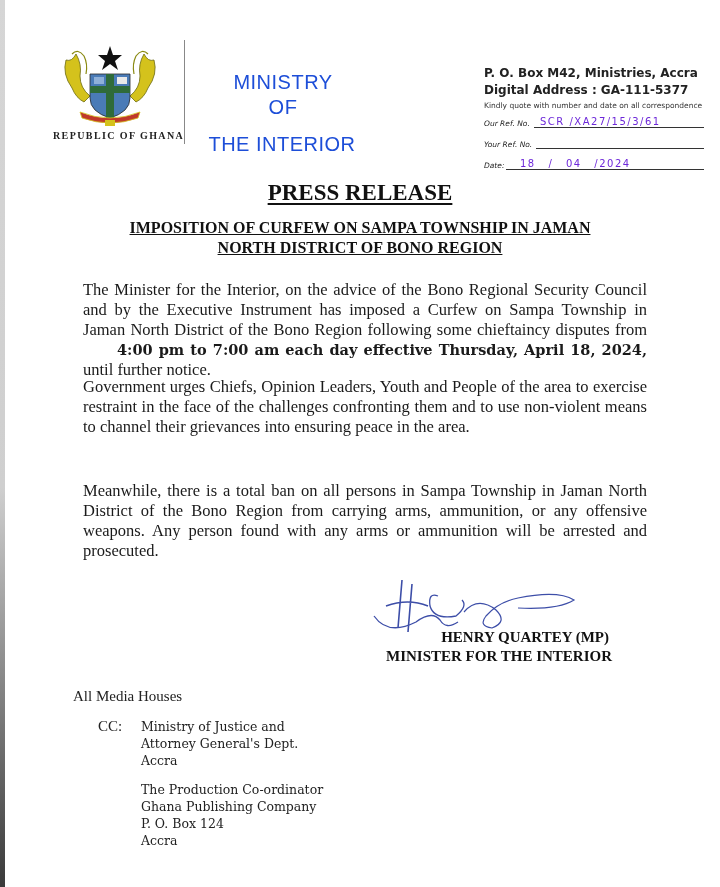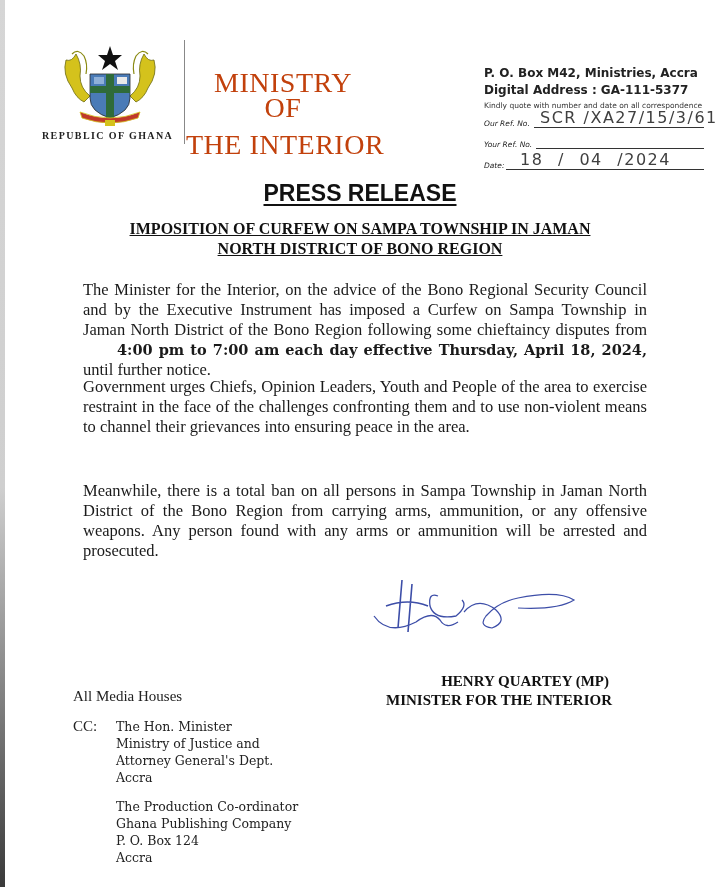--- a/index.html
+++ b/index.html
@@ -8,47 +8,47 @@
     background: #ffffff; color: #1a1a1a;
     font-family: "Liberation Serif", "DejaVu Serif", serif;
   }
   .left-edge {
     position: absolute; left: 0; top: 0; width: 5px; height: 887px;
     background: linear-gradient(to bottom, #d6d6d6 0%, #cfcfcf 55%, #3a3a3a 100%);
   }
   .letterhead { position: absolute; left: 0; top: 0; width: 720px; height: 160px; }
   .coat-of-arms { position: absolute; left: 58px; top: 40px; width: 104px; height: 88px; }
   .republic {
-    position: absolute; left: 42px; top: 130px;
+    position: absolute; left: 53px; top: 130px;
     font-family: "Liberation Serif", serif; font-size: 10px; letter-spacing: 1.4px;
     font-weight: bold; color: #222;
   }
   .vdivider { position: absolute; left: 184px; top: 40px; width: 1px; height: 104px; background: #888; }
   .ministry {
     position: absolute; left: 188px; top: 70px; width: 190px; text-align: center;
-    font-family: Liberation Serif, serif; font-size: 28px; line-height: 25px; color: #c2410c;
+    font-family: Liberation Sans, sans-serif; font-size: 20px; line-height: 25px; color: #1d4ed8;
     letter-spacing: 0.5px;
   }
   .ministry div { white-space: nowrap; }
   .ministry .l3 { margin-left: -2px; margin-top: 12px; }
 
   .address { position: absolute; left: 484px; top: 33px; width: 220px; font-family: "DejaVu Sans", sans-serif; color: #222; margin-top: 32px; }
   .address .a1, .address .a2 { font-weight: bold; font-size: 12px; line-height: 17px; white-space: nowrap; }
   .address .note { font-size: 7.5px; margin-top: 2px; white-space: nowrap; color: #333; }
   .ref-row { position: relative; height: 21px; font-size: 7.5px; font-style: italic; white-space: nowrap; }
   .ref-row .lbl { position: absolute; left: 0; bottom: 3px; }
   .ref-row .line { position: absolute; bottom: 3px; border-bottom: 1px solid #333; right: 0; }
   .ref-row .hand {
     position: absolute; bottom: 4px; font-family: "DejaVu Sans", sans-serif; font-style: normal;
-    color: #404040; font-size: 16px; letter-spacing: 1.5px; font-weight: normal;
+    color: #6d28d9; font-size: 10px; letter-spacing: 1.5px; font-weight: normal;
   }
 
   .title-block { position: absolute; left: 0; top: 180px; width: 720px; text-align: center; }
   .press-release {
-    font-family: Liberation Sans, sans-serif; font-weight: bold; font-size: 23px;
+    font-family: Liberation Serif, serif; font-weight: bold; font-size: 23px;
     text-decoration: underline; text-underline-offset: 3px; color: #111;
   }
   .subject {
     margin-top: 12px; font-family: "Liberation Serif", serif; font-weight: bold; font-size: 16px;
     line-height: 20px; text-decoration: underline; color: #111;
   }
 
   .body-text {
     position: absolute; left: 83px; width: 564px;
     font-family: "Liberation Serif", serif; font-size: 16.5px; line-height: 20px;
@@ -57,28 +57,28 @@
   .p1 { top: 280px; }
   .p2 { top: 377px; }
   .p3 { top: 481px; }
   .bold-georgia { font-family: "DejaVu Serif", serif; font-weight: bold; font-size: 14.5px; margin-left: 34px; }
 
   .signature { position: absolute; left: 368px; top: 576px; width: 210px; height: 62px; }
   .sign-block {
     position: absolute; left: 330px; top: 628px; width: 282px; text-align: right;
     font-family: "Liberation Serif", serif; font-weight: bold; font-size: 15px; line-height: 19px; color: #111;
   }
-  .sign-block .name { margin-right: 3px; margin-top: 44px; }
+  .sign-block .name { margin-right: 3px; }
 
   .distribution {
     position: absolute; left: 73px; top: 686px; width: 320px;
     font-family: "DejaVu Serif", serif; font-size: 13.5px; color: #222;
   }
   .all-media { font-size: 15px; line-height: 20px; font-family: "Liberation Serif", serif; }
-  .cc { position: relative; margin-top: 12px; }
+  .cc { position: relative; margin-top: 12px; margin-left: 25px; }
   .cc-label { position: absolute; left: 0; top: 0; font-family: "Liberation Serif", serif; font-size: 15px; }
   .cc-list { margin-left: 43px; font-size: 12.5px; line-height: 17px; }
   .cc-entry + .cc-entry { margin-top: 12px; }
 </style>
 </head>
 <body>
 
 <div class="left-edge"></div>
 
 <div class="letterhead">
@@ -155,21 +155,20 @@
   <div class="name">HENRY QUARTEY (MP)</div>
   <div>MINISTER FOR THE INTERIOR</div>
 </div>
 
 <div class="distribution">
   <div class="all-media">All Media Houses</div>
   <div class="cc">
     <span class="cc-label">CC:</span>
     <div class="cc-list">
       <div class="cc-entry">
-        <div>The Hon. Minister</div>
         <div>Ministry of Justice and</div>
         <div>Attorney General's Dept.</div>
         <div>Accra</div>
       </div>
       <div class="cc-entry">
         <div>The Production Co-ordinator</div>
         <div>Ghana Publishing Company</div>
         <div>P. O. Box 124</div>
         <div>Accra</div>
       </div>

